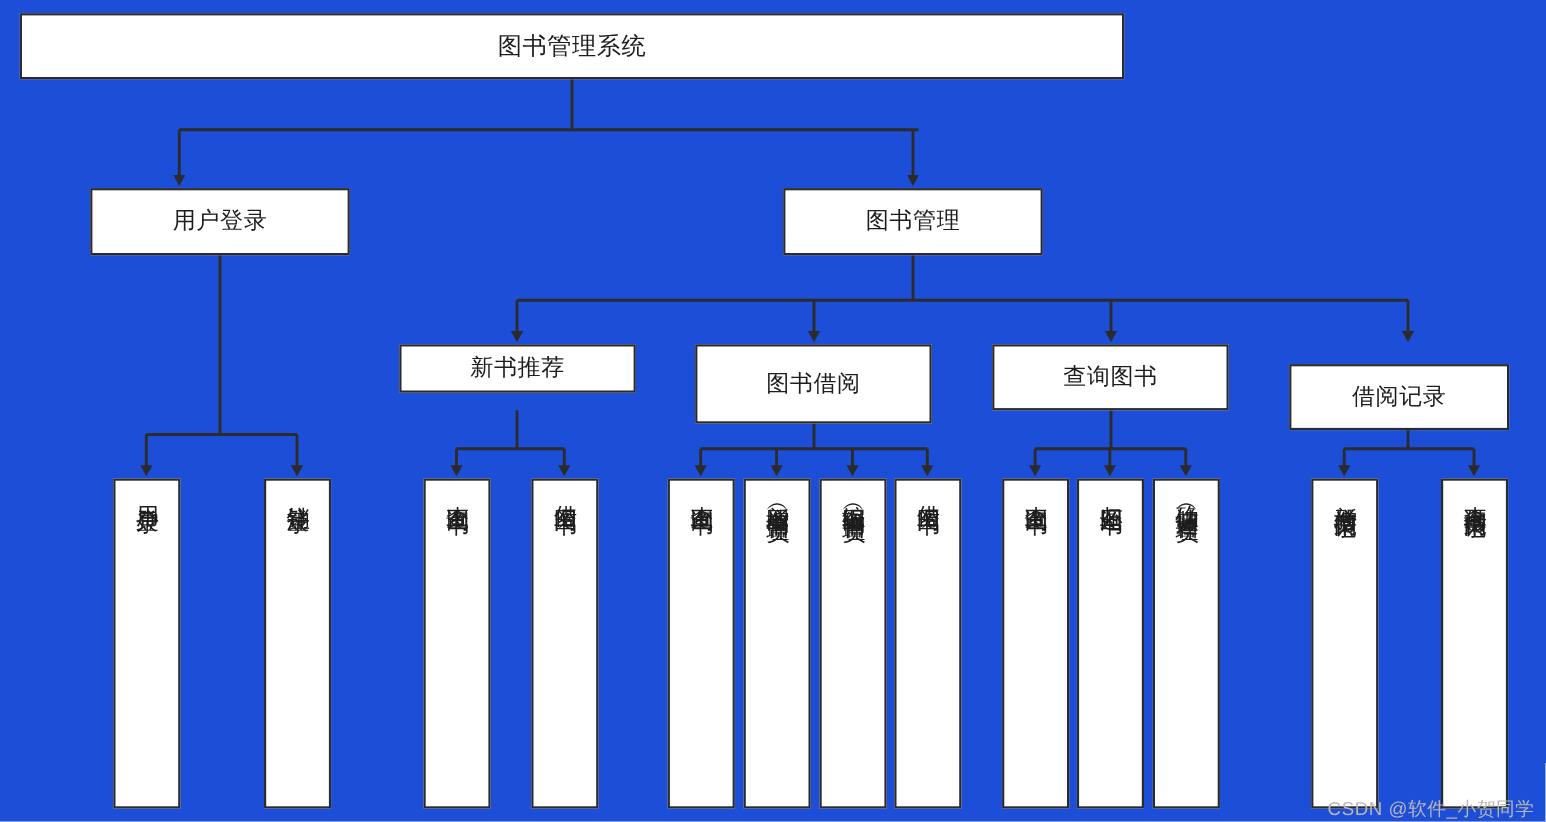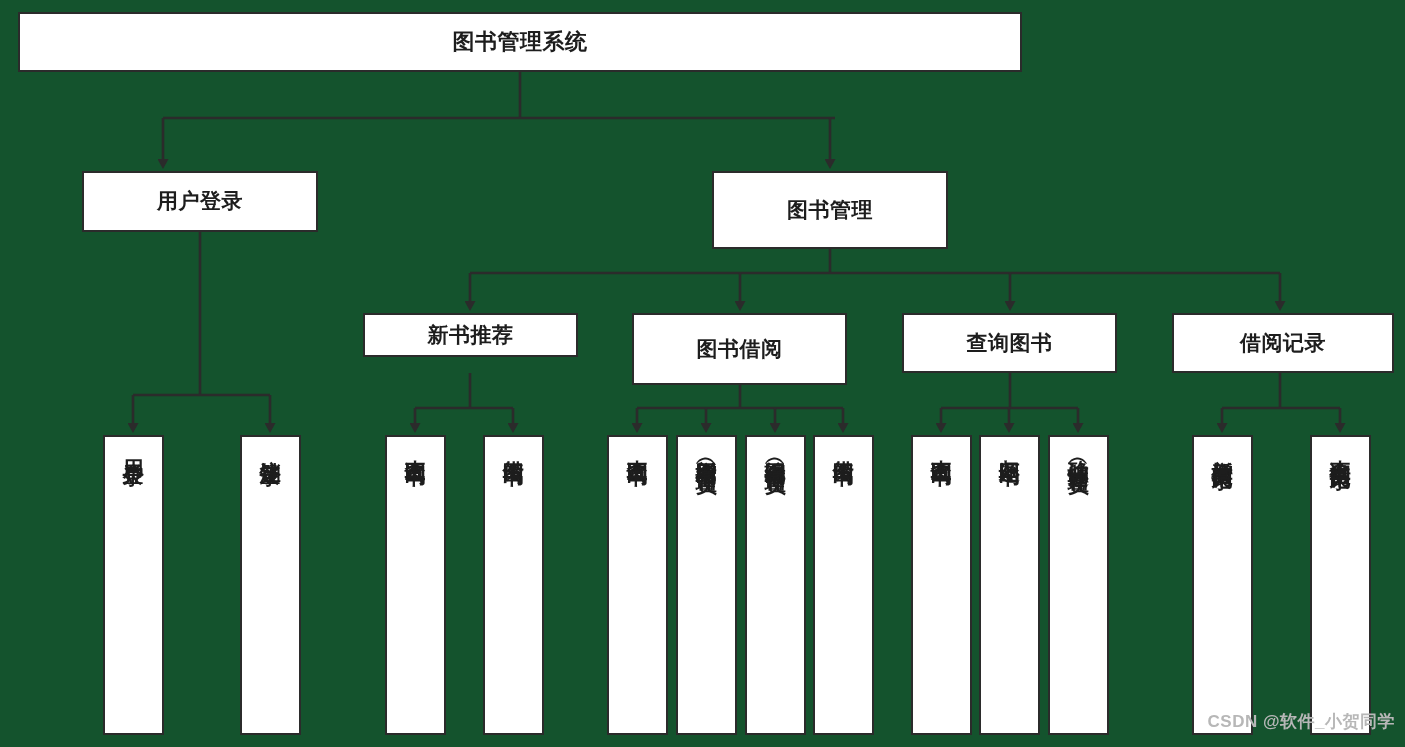--- a/index.html
+++ b/index.html
@@ -5,23 +5,22 @@
 <style>
   html,body{margin:0;padding:0;background:#ffffff;}
   body{
     font-family:"Liberation Sans","DejaVu Sans",sans-serif;
     color:#1a1a1a;
   }
   #canvas{
     position:relative;
     width:1405px;
     height:747px;
-    background:#14532d;
+    background:#1d4ed8;
     overflow:hidden;
-    font-weight:bold;
   }
   svg#wires{
     position:absolute;
     left:0;top:0;
     width:1405px;height:747px;
     pointer-events:none;
   }
   .node{
     position:absolute;
     box-sizing:border-box;
@@ -55,21 +54,21 @@
     writing-mode:vertical-rl;
     text-orientation:upright;
     font-size:21px;
     line-height:1.02;
     letter-spacing:2px;
     white-space:nowrap;
   }
   .watermark{
     position:absolute;
     right:10px;
-    bottom:14px;
+    bottom:0;
     font-size:17px;
     color:#b7b7b7;
     letter-spacing:0.5px;
     z-index:5;
     user-select:none;
     white-space:nowrap;
   }
 </style>
 </head>
 <body>
@@ -128,34 +127,34 @@
     </g>
   </svg>
 
   <div class="node horiz root" style="left:18px; top:12px; width:1004px; height:60px;">
     <span class="label">图书管理系统</span>
   </div>
 
   <div class="node horiz" style="left:82px; top:171px; width:236px; height:61px;">
     <span class="label">用户登录</span>
   </div>
-  <div class="node horiz" style="left:712px; top:171px; width:236px; height:78px;">
+  <div class="node horiz" style="left:712px; top:171px; width:236px; height:61px;">
     <span class="label">图书管理</span>
   </div>
 
   <div class="node horiz" style="left:363px; top:313px; width:215px; height:44px;">
     <span class="label">新书推荐</span>
   </div>
   <div class="node horiz" style="left:632px; top:313px; width:215px; height:72px;">
     <span class="label">图书借阅</span>
   </div>
   <div class="node horiz" style="left:902px; top:313px; width:215px; height:60px;">
     <span class="label">查询图书</span>
   </div>
-  <div class="node horiz" style="left:1172px; top:313px; width:222px; height:60px;">
+  <div class="node horiz" style="left:1172px; top:331px; width:200px; height:60px;">
     <span class="label">借阅记录</span>
   </div>
 
   <div class="node vert" style="left:103px; top:435px; width:61px; height:300px;">
     <span class="label">用户登录</span>
   </div>
   <div class="node vert" style="left:240px; top:435px; width:61px; height:300px;">
     <span class="label">注销登录</span>
   </div>
 

